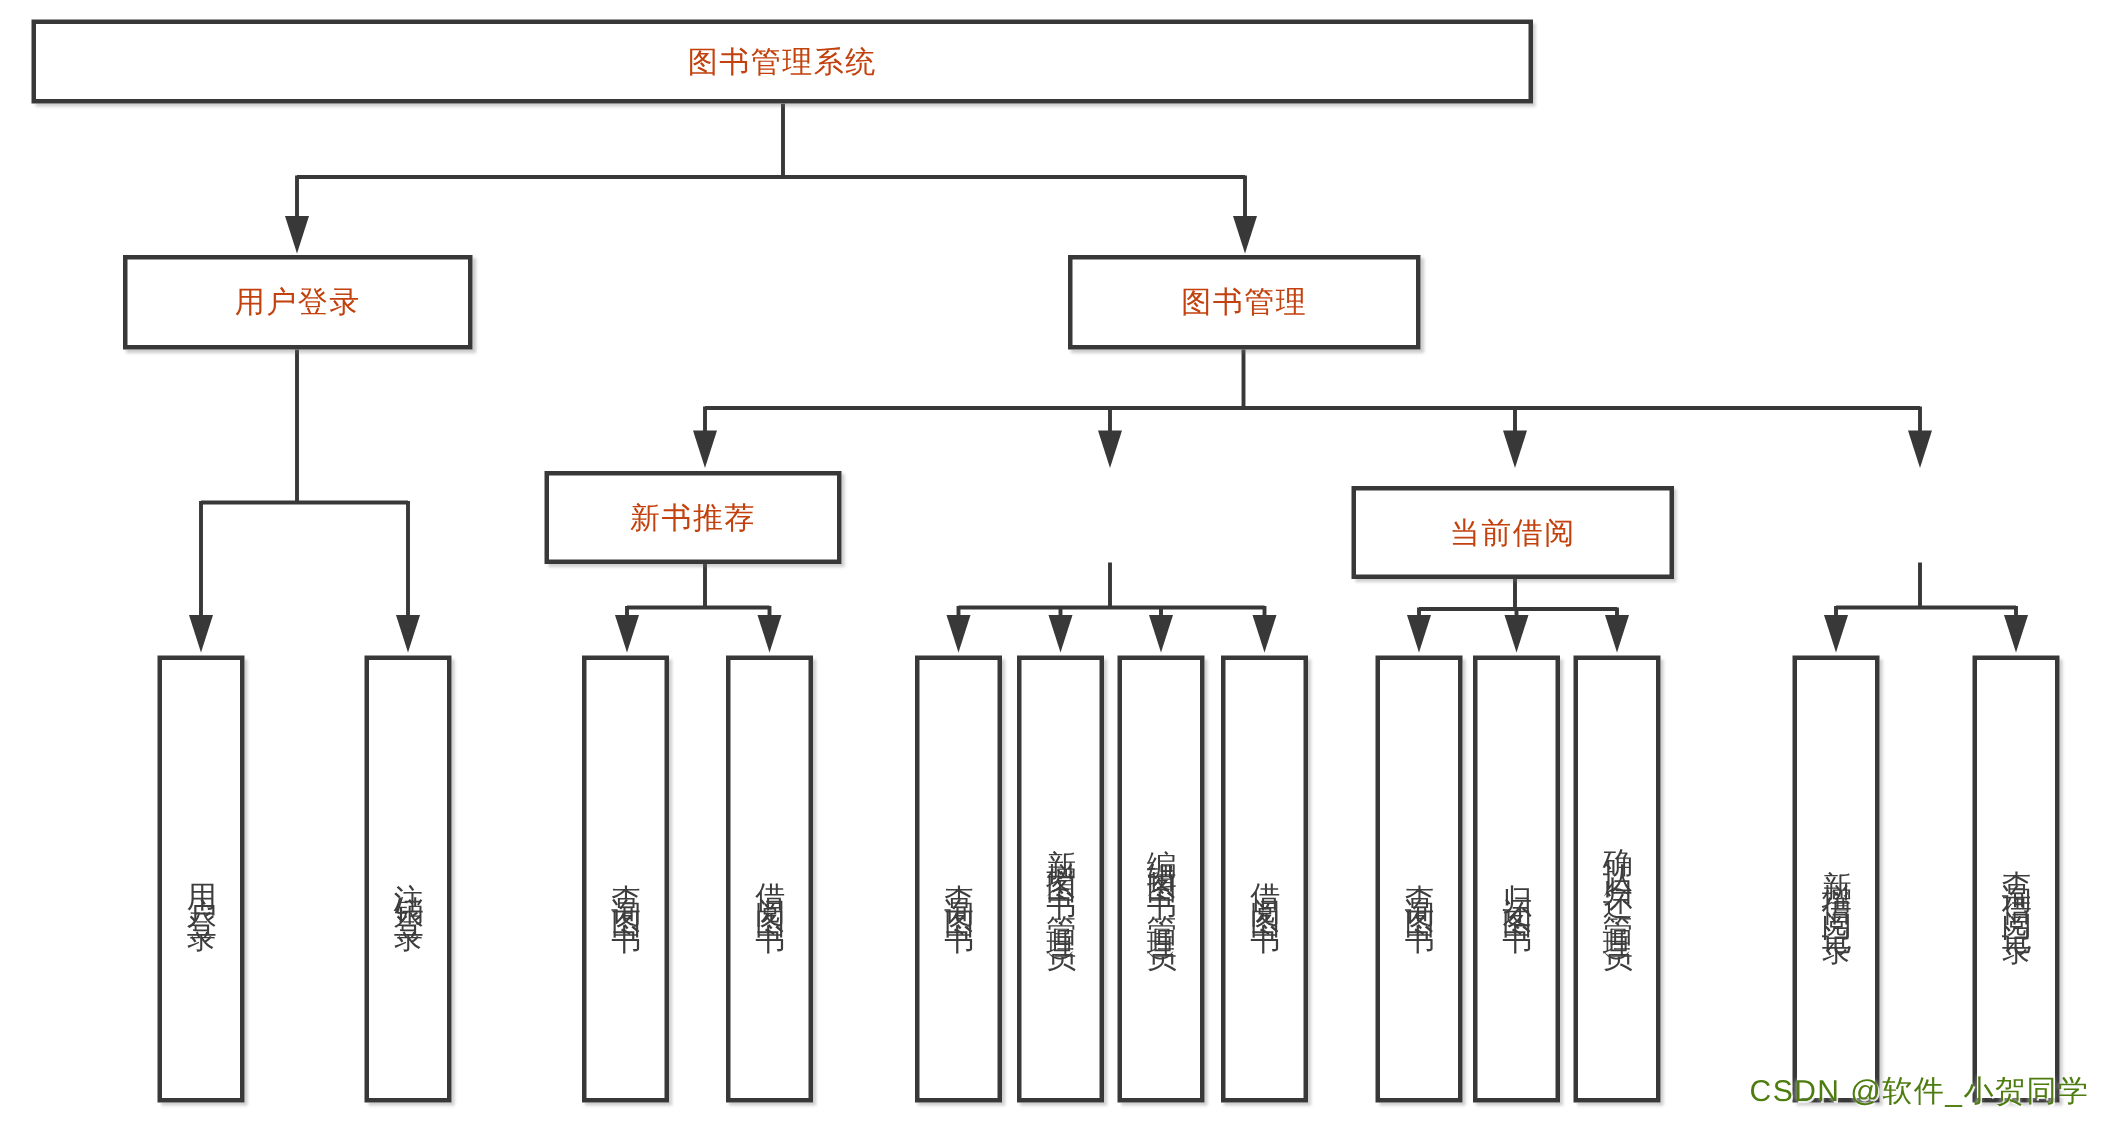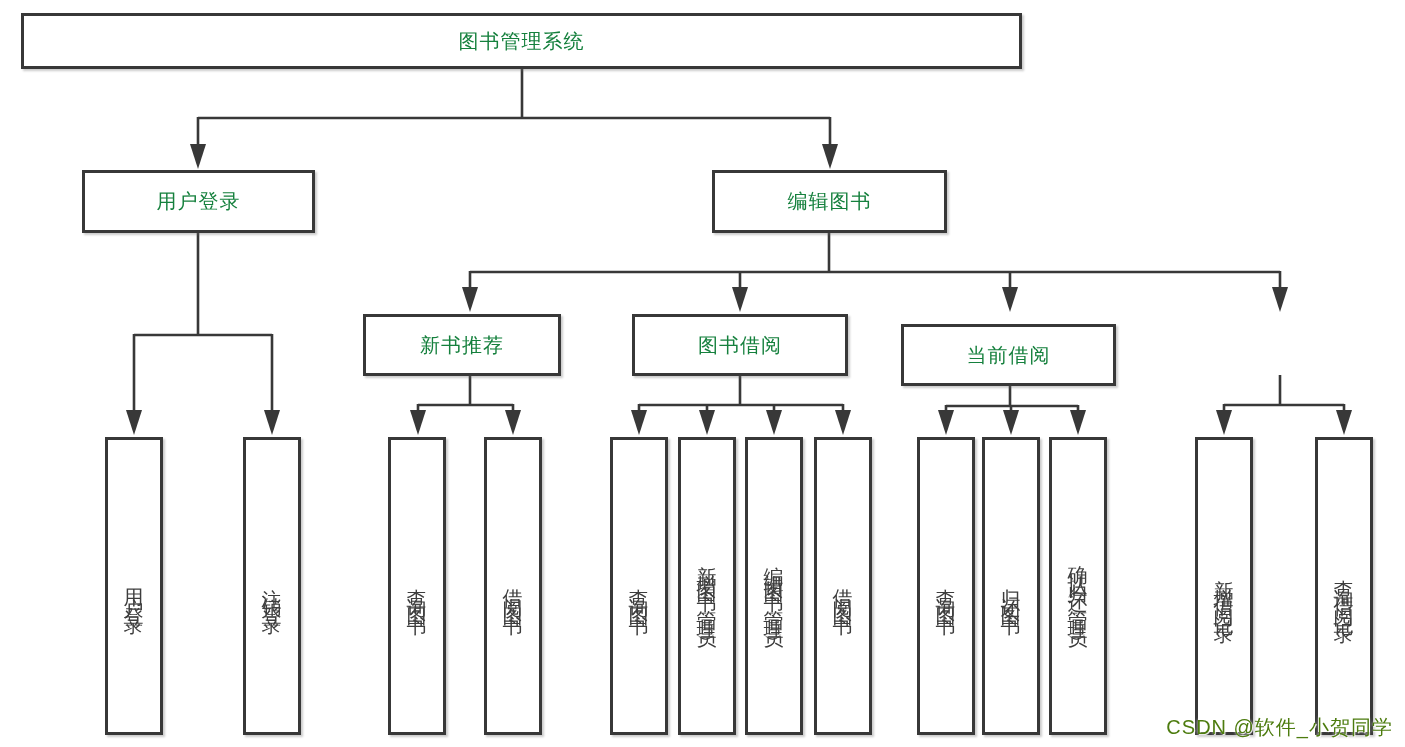--- a/index.html
+++ b/index.html
@@ -23,21 +23,21 @@
   }
   .node {
     position: absolute;
     box-sizing: border-box;
     background: #ffffff;
     border: 3px solid #383838;
     box-shadow: 2px 2px 2px rgba(110,110,110,0.35);
     display: flex;
     align-items: center;
     justify-content: center;
-    color: #15803d;
+    color: #c2410c;
     font-size: 20px;
     z-index: 2;
     letter-spacing: 1px;
   }
   .leaf {
     position: absolute;
     box-sizing: border-box;
     background: #ffffff;
     border: 3px solid #383838;
     box-shadow: 2px 2px 2px rgba(110,110,110,0.35);
@@ -123,28 +123,25 @@
   </svg>
 
   <div class="node" style="left:21px; top:13px; width:1001px; height:56px;">
     <span>图书管理系统</span>
   </div>
 
   <div class="node" style="left:82px; top:170px; width:233px; height:63px;">
     <span>用户登录</span>
   </div>
   <div class="node" style="left:712px; top:170px; width:235px; height:63px;">
-    <span>编辑图书</span>
+    <span>图书管理</span>
   </div>
 
   <div class="node" style="left:363px; top:314px; width:198px; height:62px;">
     <span>新书推荐</span>
-  </div>
-  <div class="node" style="left:632px; top:314px; width:216px; height:62px;">
-    <span>图书借阅</span>
   </div>
   <div class="node" style="left:901px; top:324px; width:215px; height:62px;">
     <span>当前借阅</span>
   </div>
 
   <div class="leaf" style="left:105px;">
     <span>用户登录</span>
   </div>
   <div class="leaf" style="left:243px;">
     <span>注销登录</span>

